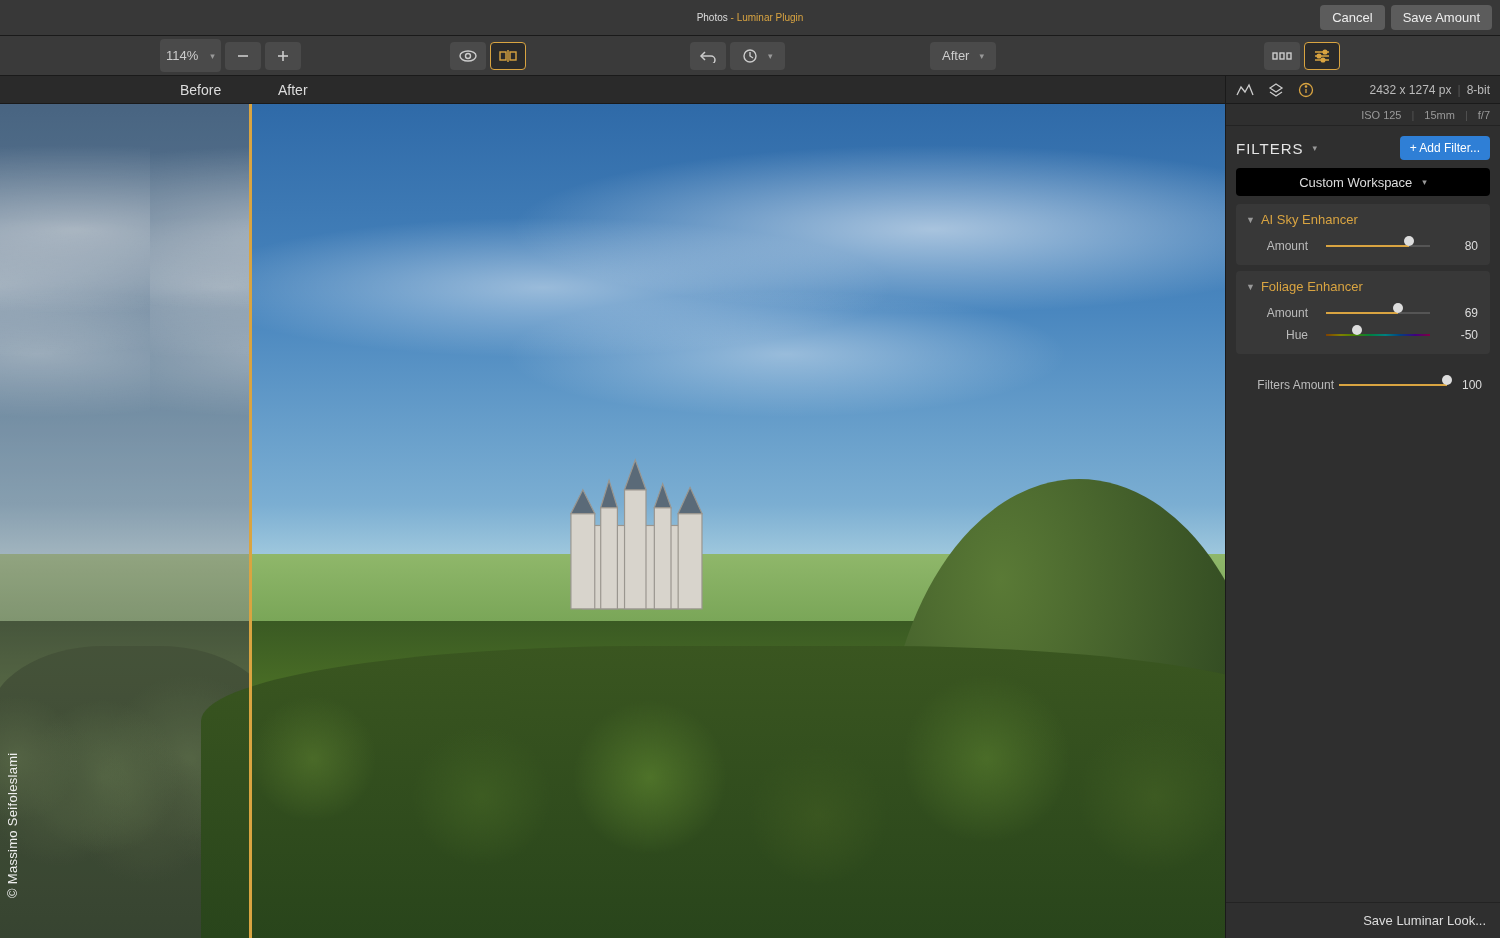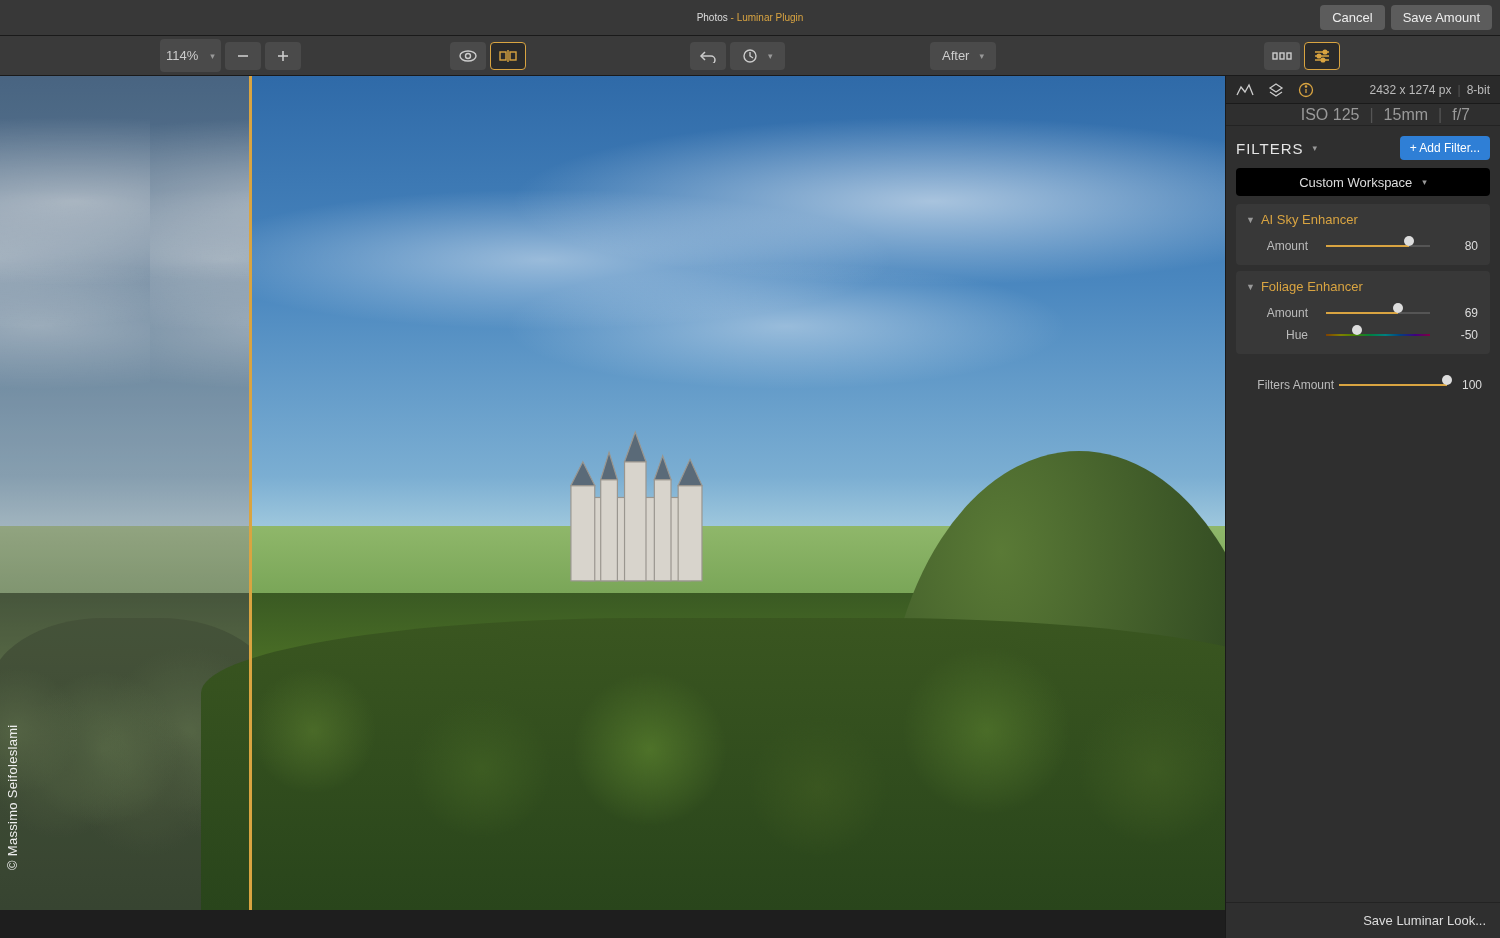--- a/index.html
+++ b/index.html
@@ -220,22 +220,22 @@
   .panel-top .icons { display: flex; gap: 14px; align-items: center; }
   .panel-top .meta  { margin-left: auto; display: flex; gap: 6px; align-items: center; }
   .panel-top .sep   { color: #555; }
 
   .panel-exif {
     height: 22px;
     display: flex;
     justify-content: flex-end;
     align-items: center;
     gap: 10px;
-    padding: 0 30px;
-    font-size: 16px;
+    padding: 0 10px;
+    font-size: 11px;
     color: #999;
     border-bottom: 1px solid #232323;
   }
   .panel-exif .sep { color: #555; }
 
   .filters-header {
     display: flex;
     align-items: center;
     padding: 10px 10px 8px;
     gap: 8px;
@@ -456,20 +456,24 @@
           <line x1="2" y1="11" x2="16" y2="11"></line>
           <circle cx="10" cy="11" r="1.8" fill="#d9a441"></circle>
         </svg>
     </button>
   </div>
 </div>
 
 <div class="main">
 
   <div class="canvas-area">
+    <div class="compare-labels">
+      <span class="before-label">Before</span>
+      <span class="after-label">After</span>
+    </div>
     <div class="image-viewport">
       <div class="image-before">
         <div class="landscape dull">
           <div class="forest-fore"></div>
         </div>
         <div class="credit">© Massimo Seifoleslami</div>
       </div>
       <div class="image-after">
         <div class="landscape">
           <div class="hill-right"></div>

